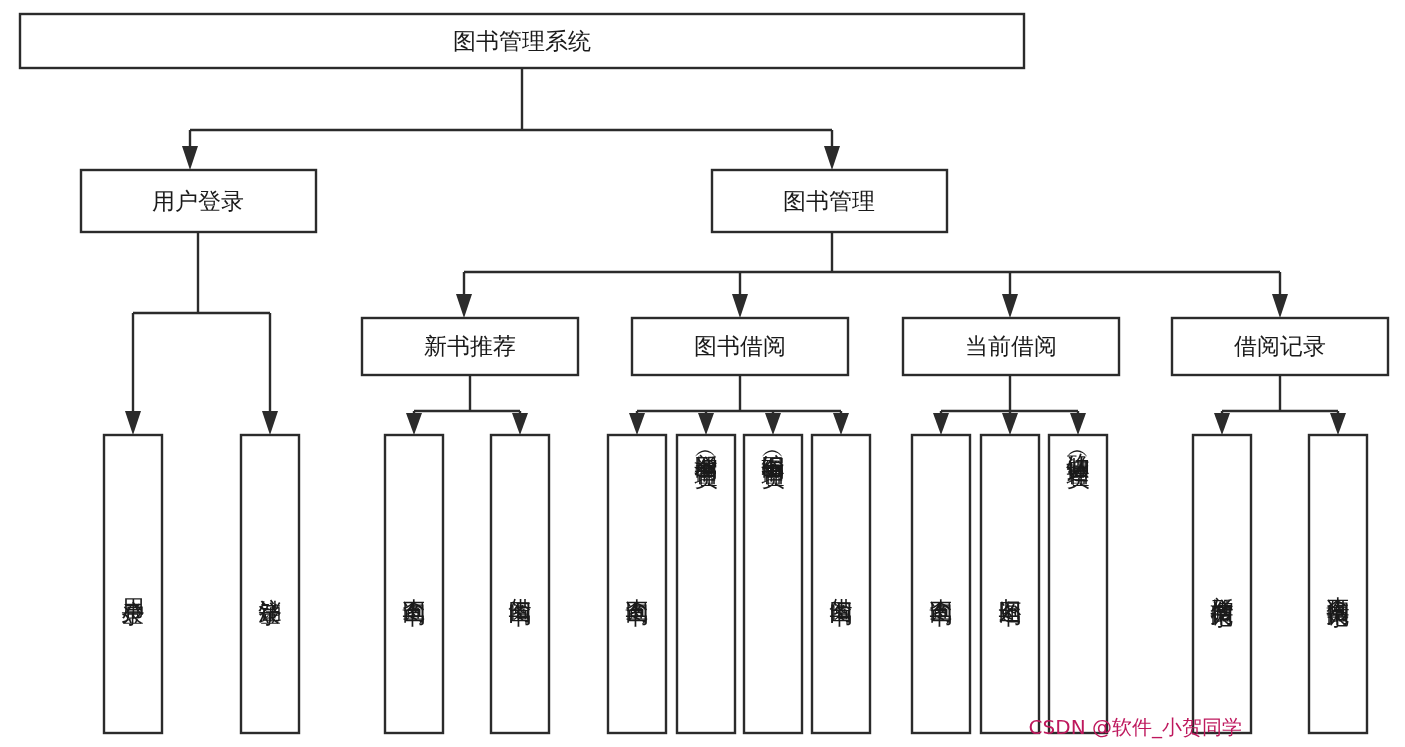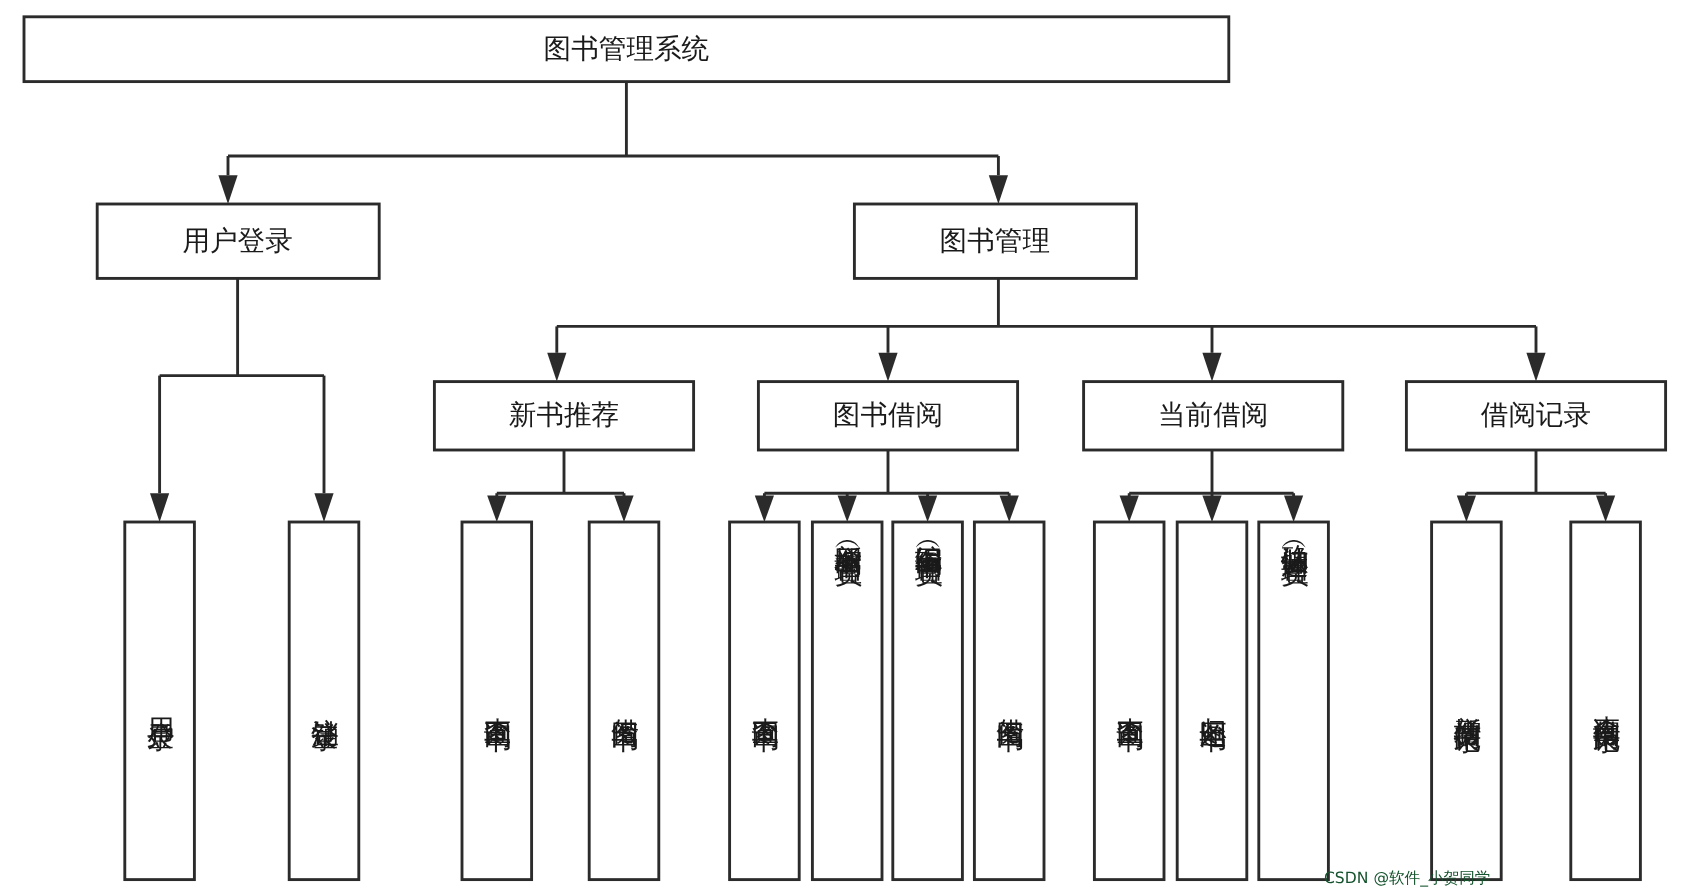--- a/index.html
+++ b/index.html
@@ -71,22 +71,22 @@
     color: #1a1a1a;
     letter-spacing: 2px;
     white-space: nowrap;
     text-align: center;
   }
   .watermark {
     position: absolute;
     right: 12px;
     bottom: 6px;
     font-family: "DejaVu Sans", "Liberation Sans", sans-serif;
-    font-size: 13px;
-    color: #14532d;
+    font-size: 20px;
+    color: #be185d;
     white-space: nowrap;
     pointer-events: none;
   }
 </style>
 </head>
 <body>
 
 <div id="diagram-root">
 
   <svg class="diagram" viewBox="0 0 1405 747" xmlns="http://www.w3.org/2000/svg">

